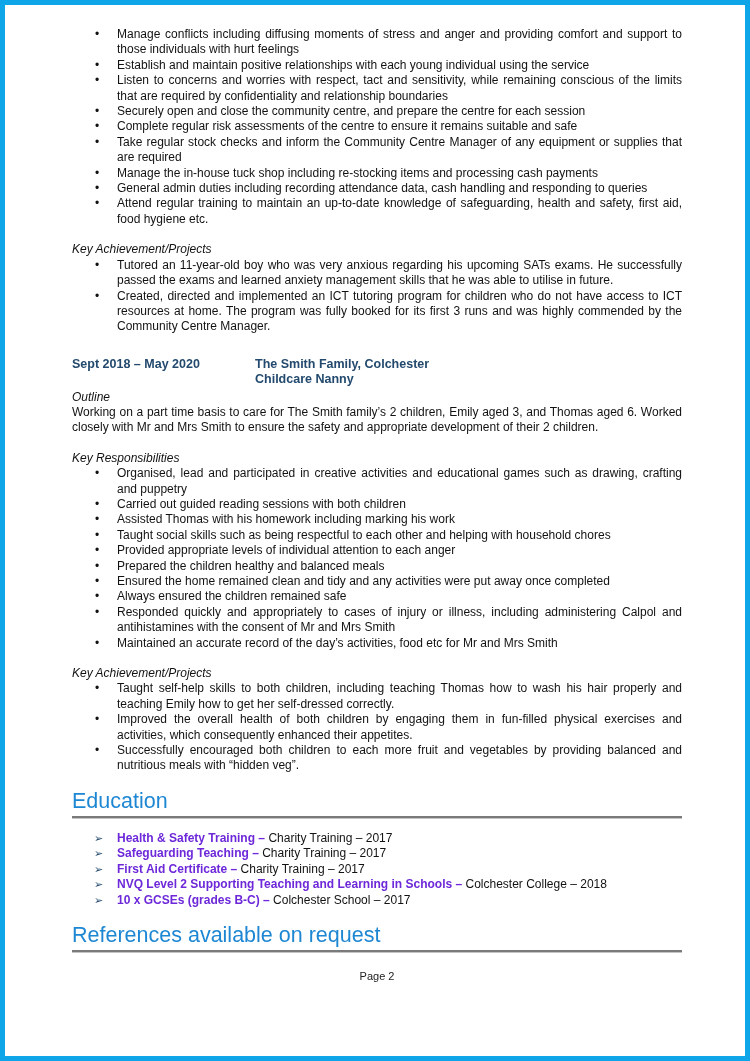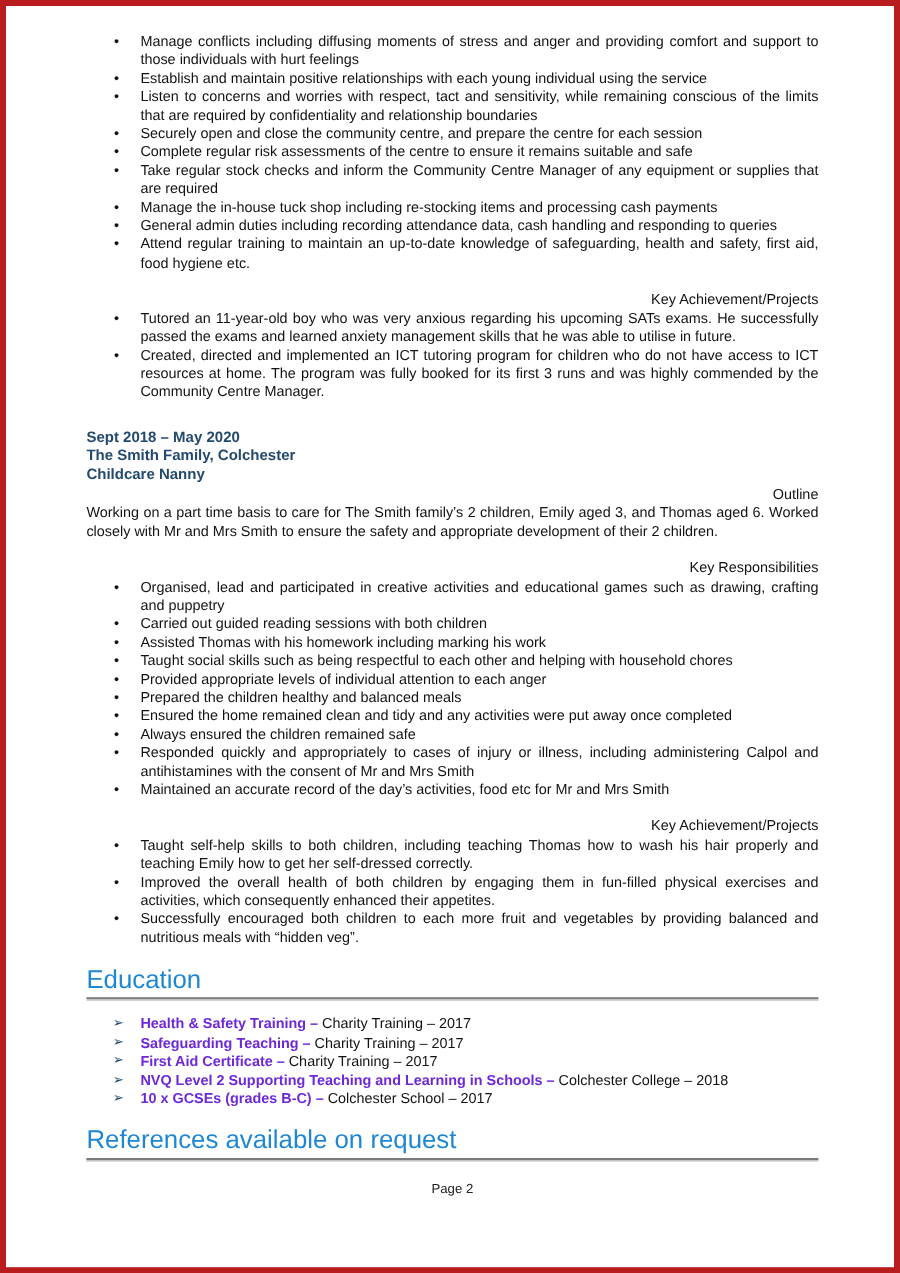--- a/index.html
+++ b/index.html
@@ -4,37 +4,37 @@
 <style>
   html,body{margin:0;padding:0;background:#fff;}
   body{
     width:750px;height:1061px;
     font-family:"Liberation Sans", sans-serif;
     font-size:12px;line-height:15.4px;color:#121212;
     -webkit-font-smoothing:antialiased;
   }
   .page{
     box-sizing:border-box;width:750px;height:1061px;
-    border:5px solid #b91c1c;background:#fff;
+    border:5px solid #0ea5e9;background:#fff;
     padding:22px 63px 0 67px;overflow:hidden;
   }
   ul{margin:0;padding:0;list-style:none;}
   .bullets li{
     position:relative;padding-left:45px;text-align:justify;
   }
   .bullets li::before{
     content:attr(data-glyph);
     position:absolute;left:23px;top:0;
   }
   .subhead{
-    margin-top:15px;text-align:right;
+    font-style:italic;margin-top:15px;
   }
   .job-head{
     display:flex;margin-top:22px;
-    color:#234A6E;font-weight:700;font-size:12.5px;flex-direction:column;
+    color:#234A6E;font-weight:700;font-size:12.5px;
   }
   .job-dates{width:183px;flex-shrink:0;}
   .para{text-align:justify;margin:0;}
   h2{
     margin:14px 0 0 0;font-weight:400;font-size:21.5px;line-height:26px;
     color:#1E87D3;letter-spacing:0;
   }
   .hrule{
     height:3px;margin-top:2px;
     background:linear-gradient(to bottom,#7a7a7a 60%,#c4c4c4 40%);

